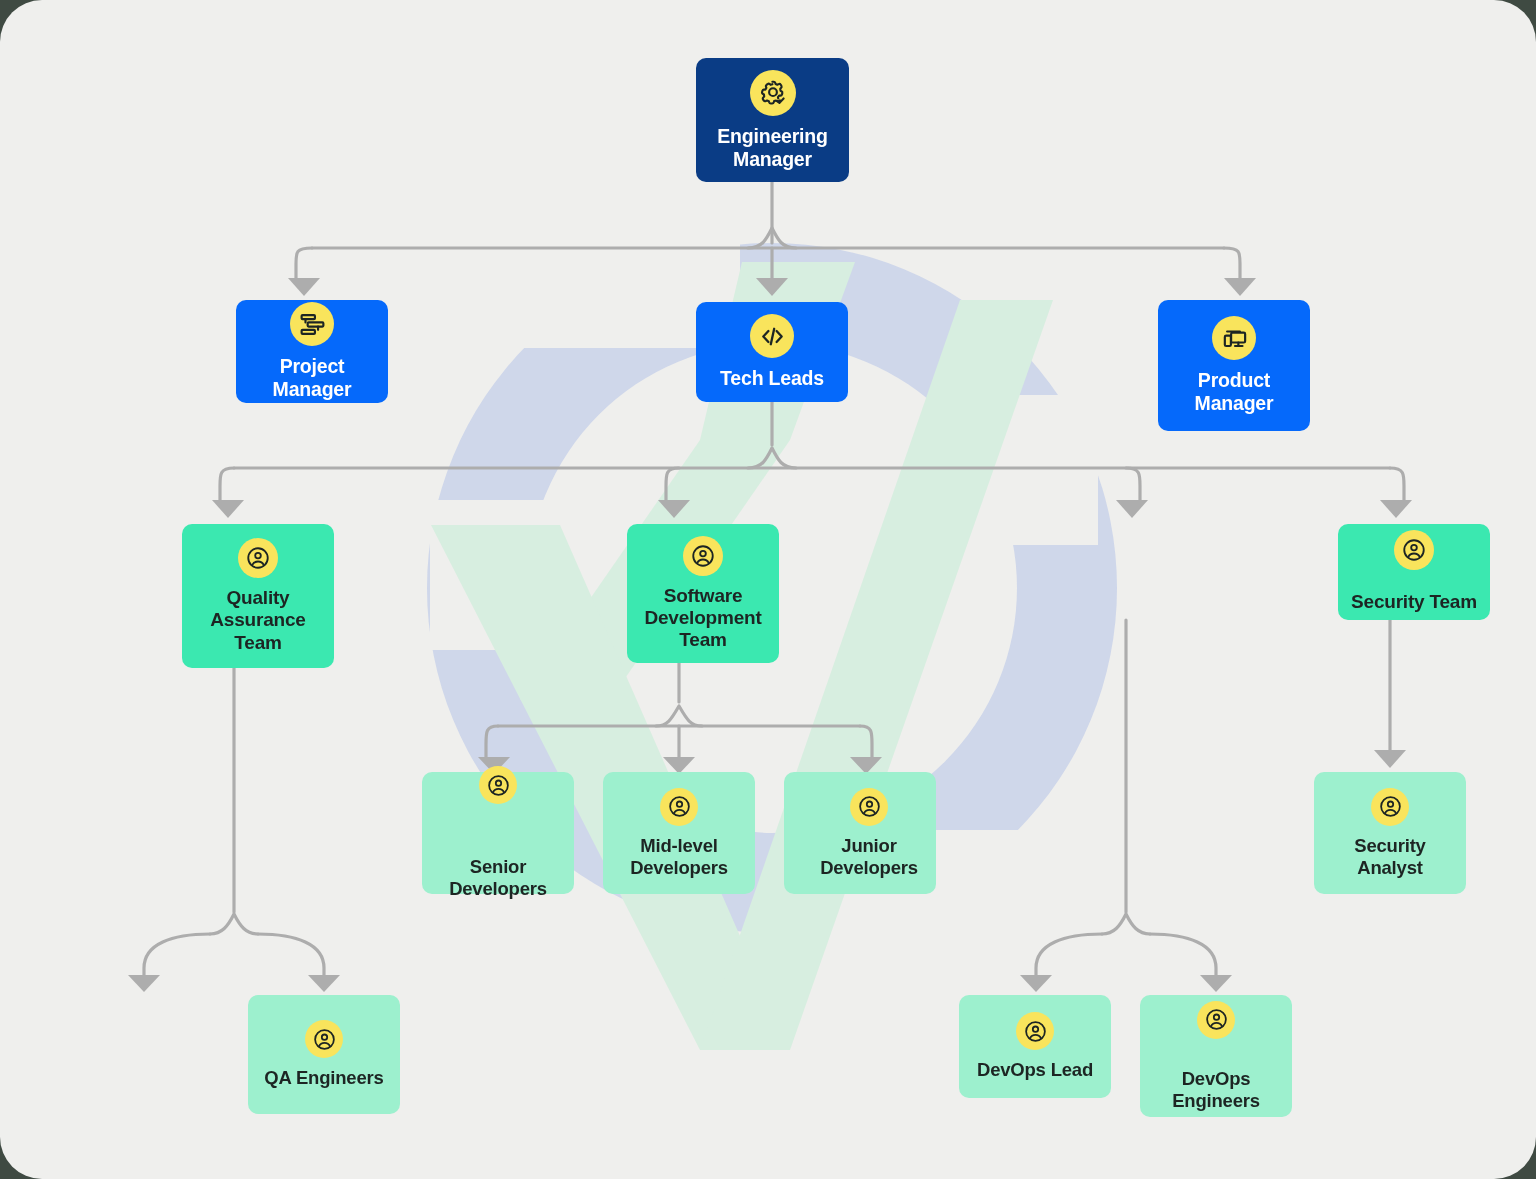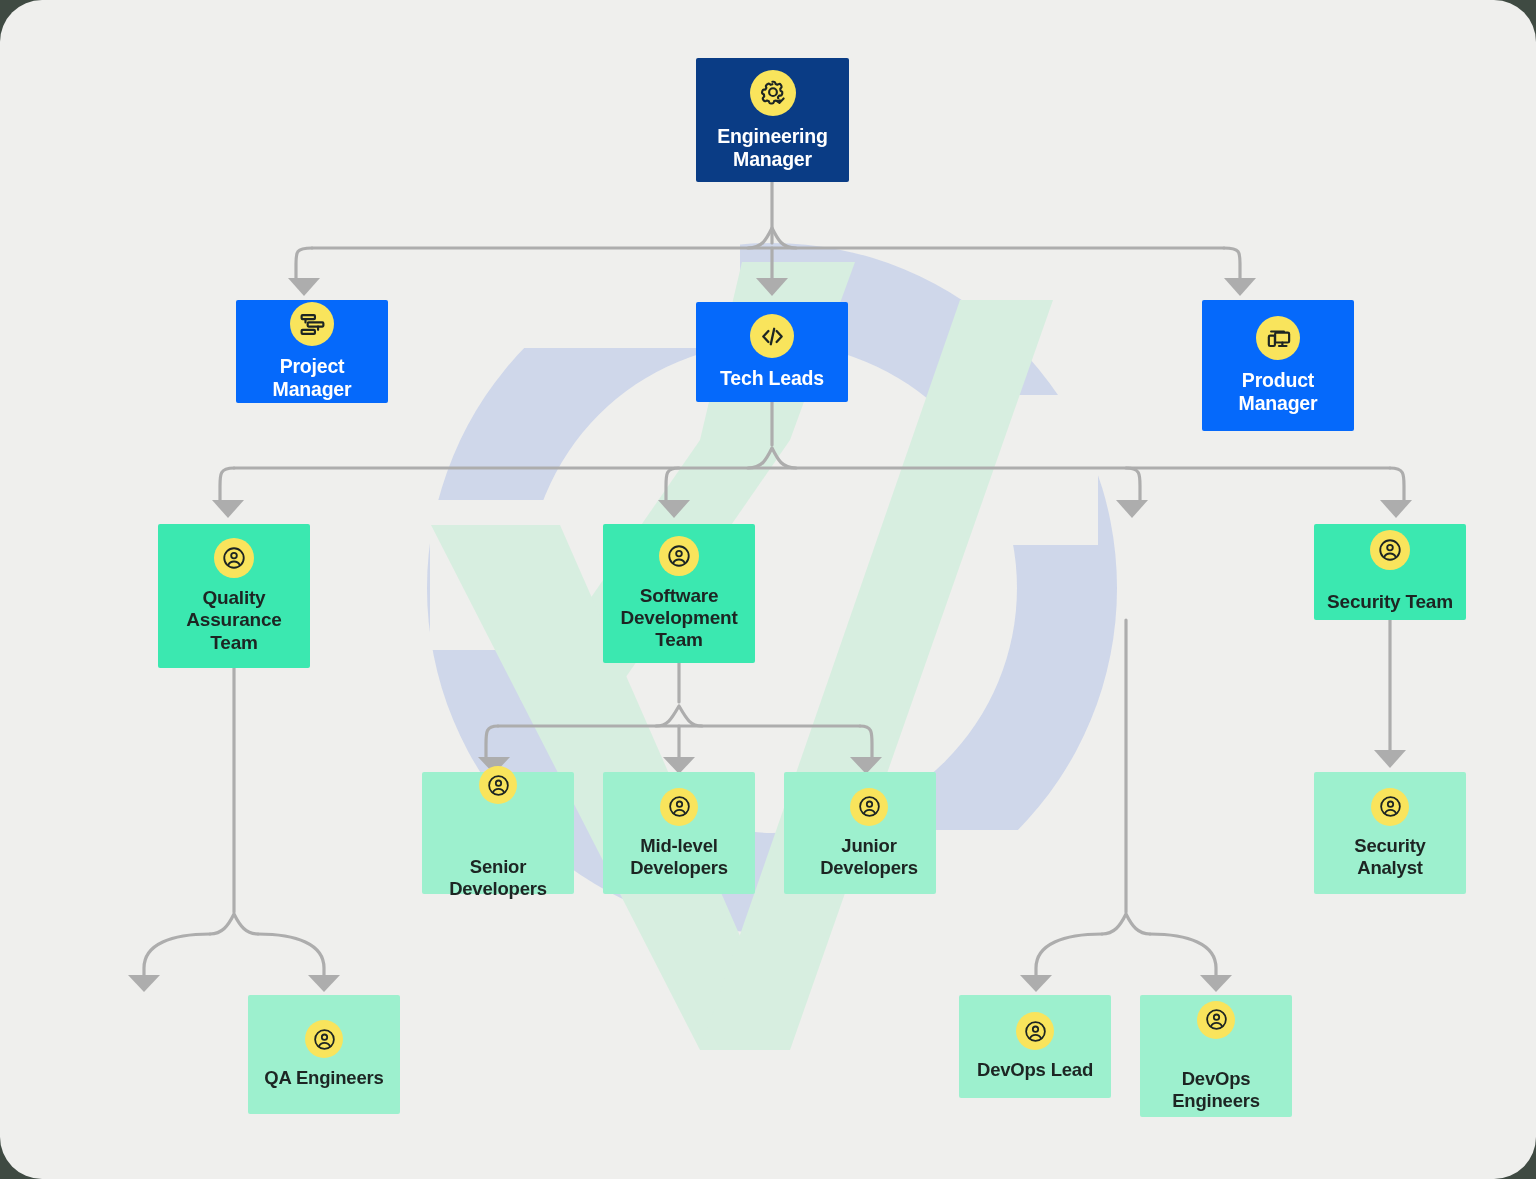--- a/index.html
+++ b/index.html
@@ -38,21 +38,21 @@
   #edges path { fill: none; stroke: #adadad; stroke-width: 3.2; stroke-linecap: round; stroke-linejoin: round; }
   #edges polygon { fill: #adadad; }
 
   
   .node {
     position: absolute;
     display: flex;
     flex-direction: column;
     align-items: center;
     justify-content: center;
-    border-radius: 2px;
+    border-radius: 10px;
     text-align: center;
     padding: 14px 10px 14px;
     z-index: 5;
   }
   .node .badge {
     border-radius: 50%;
     background: #f9e45c;
     display: flex;
     align-items: center;
     justify-content: center;
@@ -70,21 +70,21 @@
   .lvl-root { background: #0a3c85; }
   .lvl-root .label { color: #ffffff; font-size: 19.5px; }
   .lvl-root .badge { width: 46px; height: 46px; }
 
   
   .lvl-2 { background: #0569fb; }
   .lvl-2 .label { color: #ffffff; font-size: 19.5px; }
   .lvl-2 .badge { width: 44px; height: 44px; }
 
   
-  .lvl-3 { background: #3be8b0; }
+  .lvl-3 { background: #3be8b0; margin-left: 24px; }
   .lvl-3 .label { color: #1d2523; font-size: 19px; }
   .lvl-3 .badge { width: 40px; height: 40px; }
 
   
   .lvl-4 { background: #9df0ce; }
   .lvl-4 .label { color: #1d2523; font-size: 18.5px; }
   .lvl-4 .badge { width: 38px; height: 38px; }
 </style>
 </head>
 <body>
@@ -211,21 +211,21 @@
     <span class="badge">
       <svg width="29" height="29" viewBox="0 0 24 24" fill="none" stroke="#1d2523" stroke-width="1.9" stroke-linecap="round" stroke-linejoin="round">
         <path d="M8.6 7.5L4.4 12l4.2 4.5"></path>
         <path d="M15.4 7.5L19.6 12l-4.2 4.5"></path>
         <path d="M13.4 5.6l-2.8 12.8"></path>
       </svg>
     </span>
     <span class="label">Tech Leads</span>
   </div>
 
-  <div class="node lvl-2" style="left:1158px; top:300px; width:152px; height:131px;margin-left:44px;">
+  <div class="node lvl-2" style="left:1158px; top:300px; width:152px; height:131px;">
     <span class="badge">
       <svg width="29" height="29" viewBox="0 0 24 24" fill="none" stroke="#1d2523" stroke-width="1.8" stroke-linecap="round" stroke-linejoin="round">
         <rect x="9.2" y="7.1" width="11.6" height="8.2" rx="1.1"></rect>
         <path d="M12.4 18.2h6.2"></path>
         <path d="M15.2 15.3v2.9"></path>
         <rect x="4" y="9.6" width="5" height="8.6" rx="1.1" fill="#f9e45c"></rect>
         <path d="M5.9 6.2h10.6"></path>
       </svg>
     </span>
     <span class="label">Product

